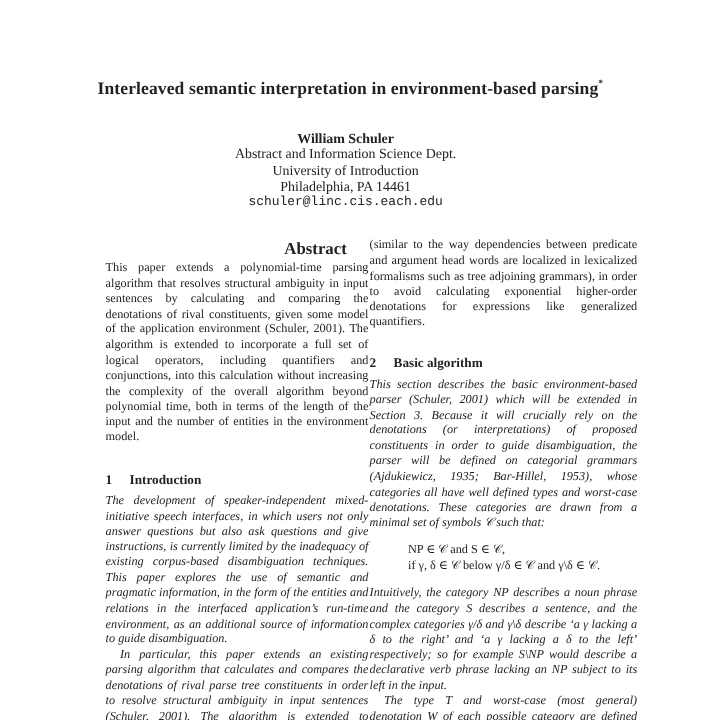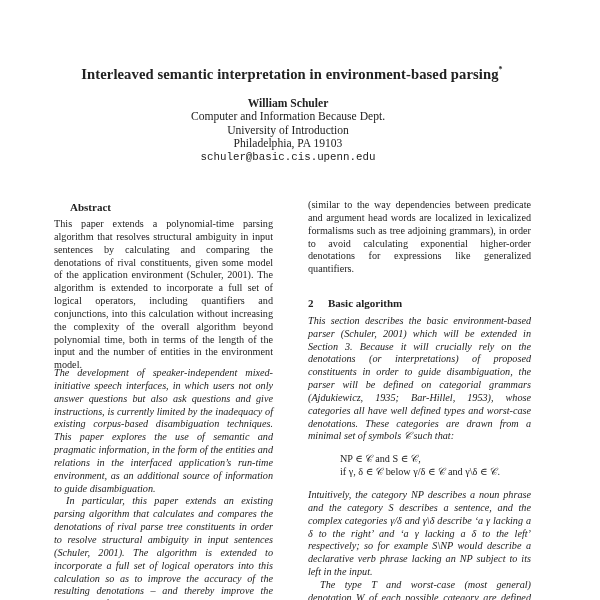--- a/index.html
+++ b/index.html
@@ -1,60 +1,61 @@
 <!DOCTYPE html>
 <html><head>
 <meta charset="utf-8">
 <style>
   html, body { margin:0; padding:0; background:#fff; }
   body { width:600px; height:600px; overflow:hidden; position:relative;
          font-family:"Liberation Serif","DejaVu Serif",serif; color:#222; }
   .title { position:absolute; top:66px; left:0; width:584px; text-align:center;
            font-weight:bold; font-size:14.6px; letter-spacing:0.1px; }
   .title sup { font-size:8px; vertical-align:top; position:relative; top:-1px; }
-  .author-block { position:absolute; top:97px; left:0; width:576px; text-align:center;
+  .author-block { position:absolute; top:109px; left:0; width:576px; text-align:center;
                   font-size:11.6px; line-height:13.4px; }
   .author-name { font-weight:bold; }
   .email { font-family:"Liberation Mono","DejaVu Sans Mono",monospace; font-size:10.8px; }
   .col { position:absolute; top:0; font-size:10.2px; line-height:12.85px; text-align:justify; }
-  .col.left { left:54px; width:219px; }
+  .col.left { left:88px; width:219px; }
   .col.right { left:308px; width:223px; }
-  .abstract-head { position:absolute; top:201px; left:70px; width:219px; text-align:left;
-                   font-weight:bold; font-size:11px; }
+  .abstract-head { position:absolute; top:201px; left:70px; width:219px; text-align:right;
+                   font-weight:bold; font-size:14px; }
   .para p { margin:0;font-style:italic; }
   .indent { text-indent:12px; }
   .section-head { font-weight:bold; font-size:11px;margin-top:32px; }
   .section-head .num { display:inline-block; width:20px; }
   .math-display { font-size:10.2px; line-height:12.85px; }
   .type-table { font-size:10.2px; line-height:11px; }
   .type-row { display:flex; }
   .type-row .t { width:101px; }
 </style>
 </head>
 <body>
 
 <div>
 
   <div class="title"><span>Interleaved semantic interpretation in environment-based parsing</span><sup>*</sup></div>
 
   <div class="author-block">
     <div class="author-name">William Schuler</div>
-    <div>Computer and Information Because Dept.</div>
+    <div>Abstract and Information Science Dept.</div>
     <div>University of Introduction</div>
-    <div>Philadelphia, PA 19103</div>
-    <div class="email">schuler@basic.cis.upenn.edu</div>
+    <div>Philadelphia, PA 14461</div>
+    <div class="email">schuler@linc.cis.each.edu</div>
   </div>
 
   <div class="abstract-head">Abstract</div>
 
   <div class="col left" style="top:218px;">
     <p style="margin:0">This paper extends a polynomial-time parsing algorithm that resolves structural ambiguity in input sentences by calculating and comparing the denotations of rival constituents, given some model of the application environment (Schuler, 2001). The algorithm is extended to incorporate a full set of logical operators, including quantifiers and conjunctions, into this calculation without increasing the complexity of the overall algorithm beyond polynomial time, both in terms of the length of the input and the number of entities in the environment model.</p>
   </div>
 
   <div class="col left" style="top:362px;">
+    <div class="section-head"><span class="num">1</span><span>Introduction</span></div>
     <div class="para" style="margin-top:5px;">
       <p>The development of speaker-independent mixed-initiative speech interfaces, in which users not only answer questions but also ask questions and give instructions, is currently limited by the inadequacy of existing corpus-based disambiguation techniques. This paper explores the use of semantic and pragmatic information, in the form of the entities and relations in the interfaced application’s run-time environment, as an additional source of information to guide disambiguation.</p>
       <p class="indent">In particular, this paper extends an existing parsing algorithm that calculates and compares the denotations of rival parse tree constituents in order to resolve structural ambiguity in input sentences (Schuler, 2001). The algorithm is extended to incorporate a full set of logical operators into this calculation so as to improve the accuracy of the resulting denotations – and thereby improve the accuracy of parsing – without increasing the complexity of the overall algorithm beyond polynomial time (both in</p>
     </div>
   </div>
 
   <div class="col right" style="top:199px;">
     <p style="margin:0">(similar to the way dependencies between predicate and argument head words are localized in lexicalized formalisms such as tree adjoining grammars), in order to avoid calculating exponential higher-order denotations for expressions like generalized quantifiers.</p>
   </div>
 

